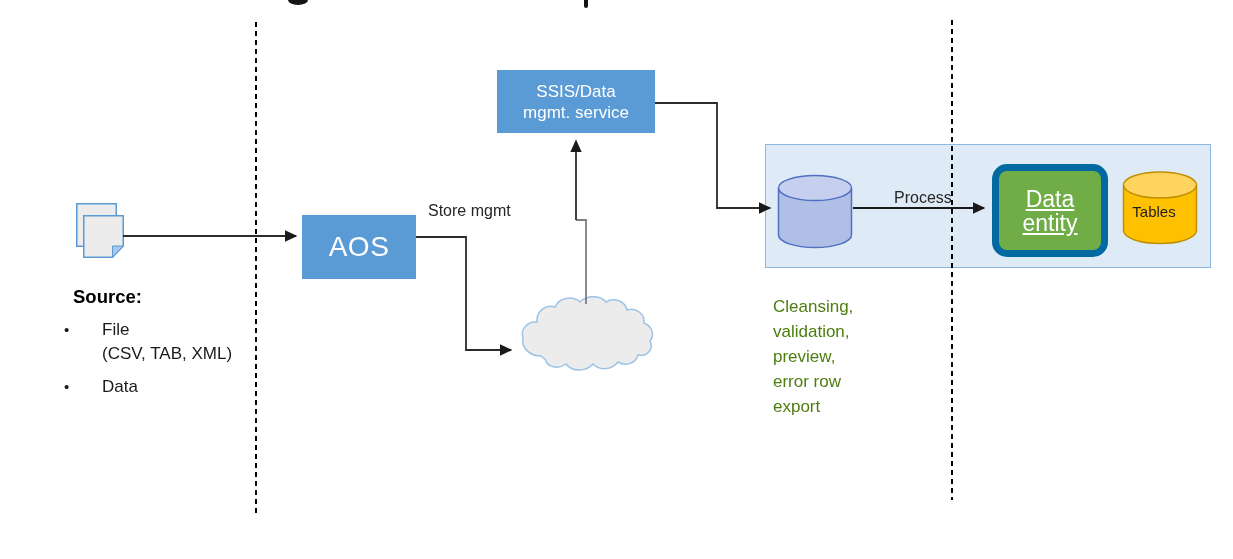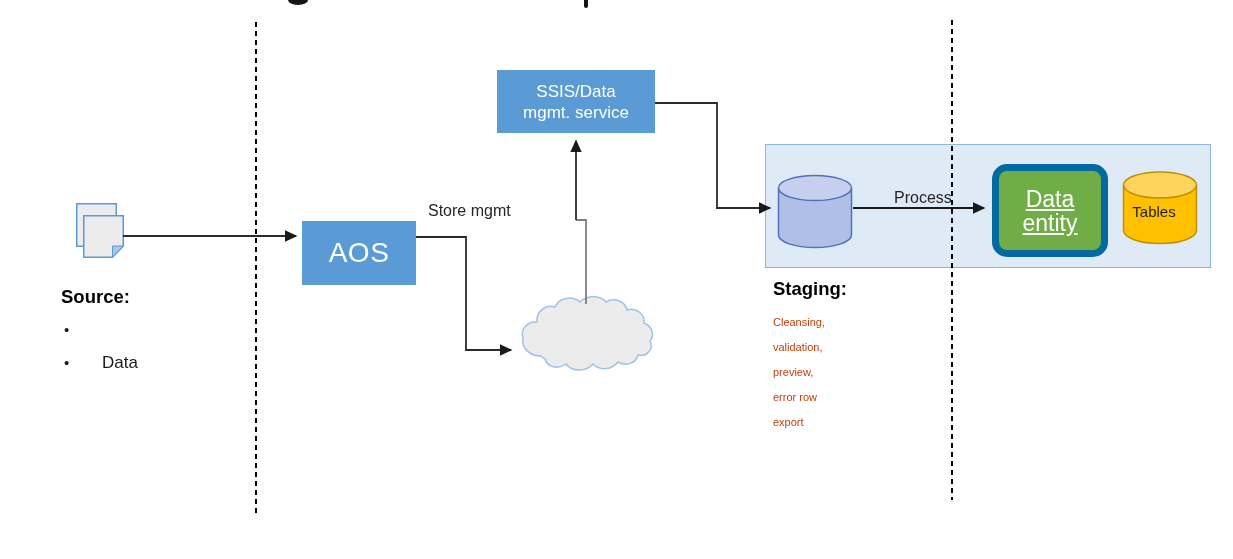--- a/index.html
+++ b/index.html
@@ -14,42 +14,42 @@
   .frag-g{left:288px;top:0;width:20px;height:5px;background:#141414;border-radius:0 0 10px 10px / 0 0 5px 5px;}
   .frag-p{left:584px;top:0;width:4px;height:8px;background:#141414;border-radius:0 0 2px 2px;}
 
   
   .dash{width:2px;background:repeating-linear-gradient(180deg,#000 0 5px,transparent 5px 9px);}
   .dash-left{left:255px;top:22px;height:491px;}
   .dash-right{left:951px;top:20px;height:480px;}
 
   
   .bluebox{background:#5B9BD5;color:#fff;display:flex;align-items:center;justify-content:center;text-align:center;}
-  .aos{left:302px;top:221px;width:114px;height:64px;font-size:28px;letter-spacing:.5px;text-align:right;}
+  .aos{left:302px;top:215px;width:114px;height:64px;font-size:28px;letter-spacing:.5px;text-align:right;}
   .ssis{left:497px;top:70px;width:158px;height:63px;font-size:17px;line-height:21px;}
 
   
   .container-box{left:765px;top:144px;width:446px;height:124px;background:#DEEBF7;border:1.5px solid #8FB8E0;box-sizing:border-box;}
 
   .green-box{left:992px;top:164px;width:116px;height:93px;background:#70AD47;border:7px solid #0369a1;border-radius:15px;
     color:#fff;font-size:23px;line-height:24px;display:flex;align-items:center;justify-content:center;text-align:center;box-sizing:border-box;text-decoration:underline;}
 
   .cyl-label{display:flex;align-items:center;justify-content:center;text-align:center;color:#1f1f1f;}
   .tables-label{left:1122px;top:171px;width:64px;height:74px;font-size:15px;padding-top:6px;box-sizing:border-box;}
   .blob-label{left:517px;top:294px;width:138px;height:72px;font-size:17px;padding-top:8px;box-sizing:border-box;}
 
   
   .edge-label{font-size:16px;color:#262626;line-height:21px;}
   .lbl-store{left:428px;top:200px;}
   .lbl-parse{left:660px;top:56px;}
   .lbl-process{left:894px;top:187px;}
 
   
-  .section h3{margin:0 0 10px 0;font-size:18.5px;font-weight:bold;color:#000;}
-  .section .body{font-size:11px;line-height:25px;color:#c2410c;}
+  .section h3{margin:0 0 10px 12px;font-size:18.5px;font-weight:bold;color:#000;}
+  .section .body{font-size:17px;line-height:25px;color:#4d7c0f;margin-top:16px;}
   .src{left:61px;top:286px;width:200px;}
   .stg{left:773px;top:278px;width:175px;}
   .tgt{left:1000px;top:278px;width:210px;}
   .bullet-item{display:flex;margin-bottom:9px;}
   .bullet-dot{width:38px;flex:0 0 38px;font-size:15px;line-height:24px;padding-left:3px;color:#1a1a1a;}
   .bullet-text{font-size:17px;line-height:24px;}
 
   svg{display:block;}
   .layer-arrows{left:0;top:0;pointer-events:none;}
   .z1{z-index:1}.z2{z-index:2}.z3{z-index:3}.z4{z-index:4}.z5{z-index:5}
@@ -121,29 +121,30 @@
   </svg>
   <div class="abs cyl-label tables-label z3">Tables</div>
 
   <div class="abs edge-label lbl-store z4">Store mgmt</div>
   <div class="abs edge-label lbl-process z4">Process</div>
 
   <div class="abs section src z4">
     <h3>Source:</h3>
     <div class="bullet-item">
       <span class="bullet-dot">•</span>
+      <span class="bullet-text pre">File
+(CSV, TAB, XML)</span>
     </div>
     <div class="bullet-item">
       <span class="bullet-dot">•</span>
       <span class="bullet-text pre">Data</span>
     </div>
   </div>
 
   <div class="abs section stg z4">
-    <h3>Staging:</h3>
     <div class="body pre">Cleansing,
 validation,
 preview,
 error row
 export</div>
   </div>
 
 
 </div>
 

